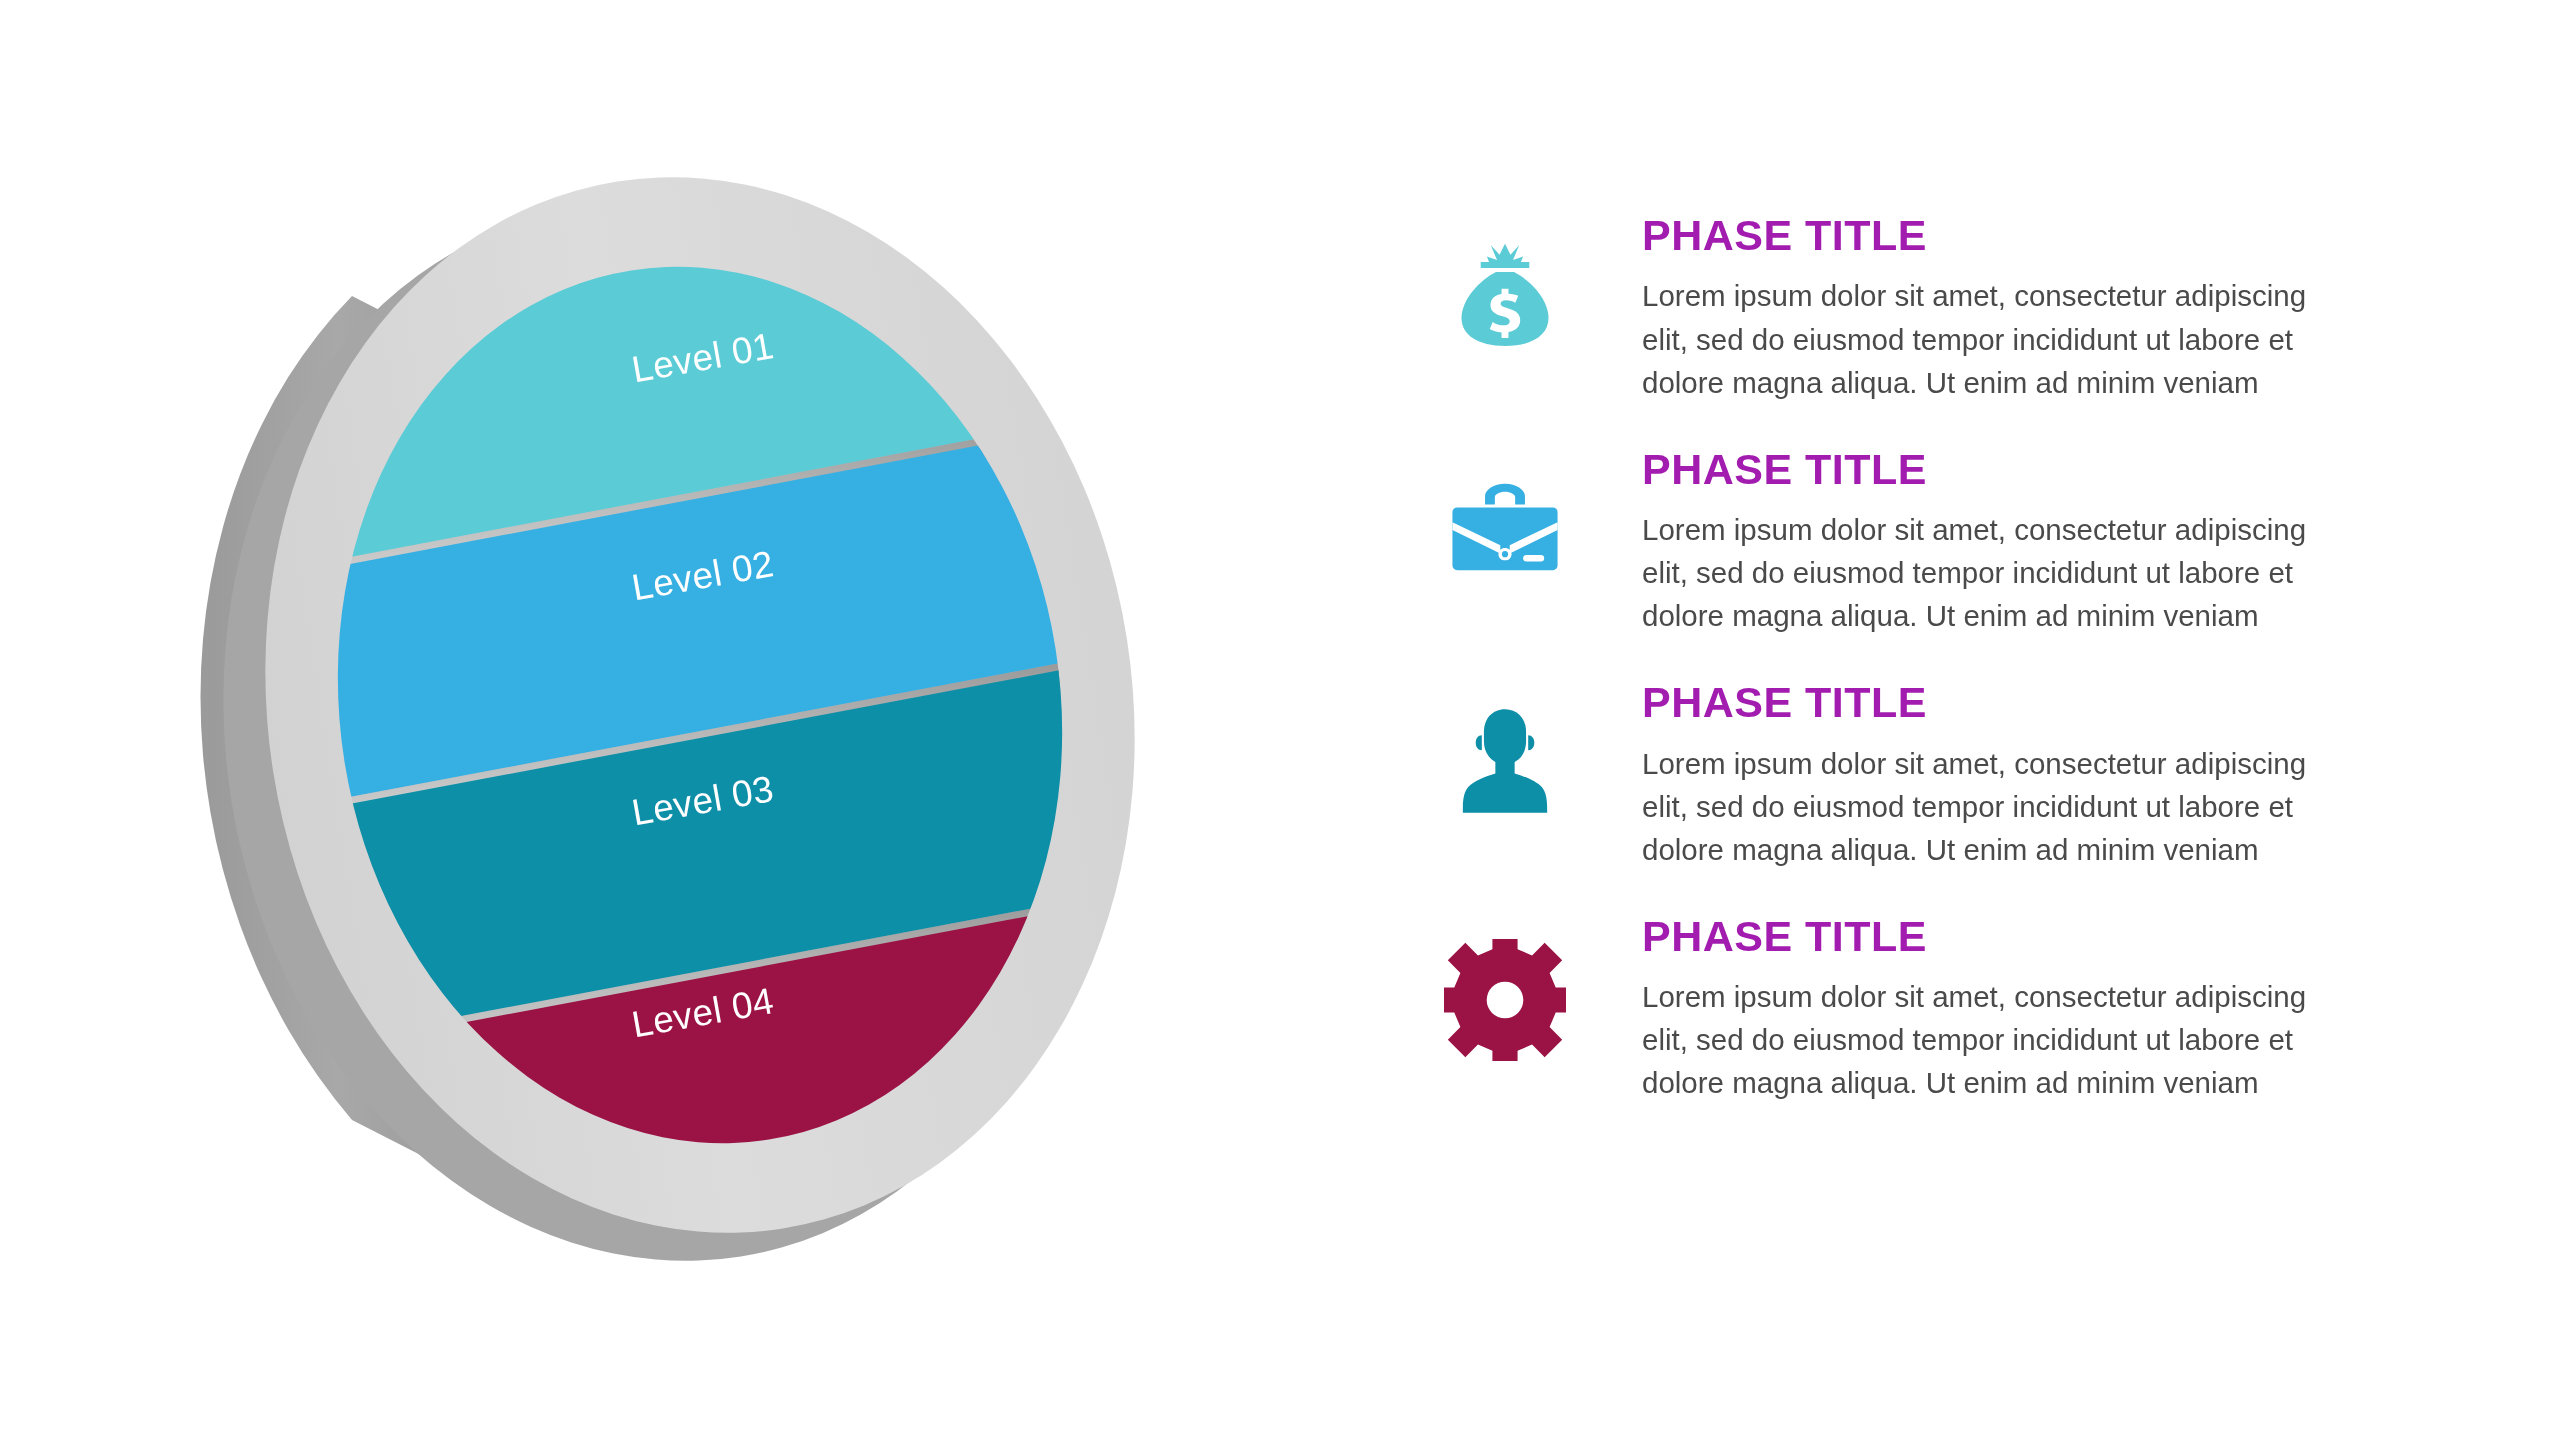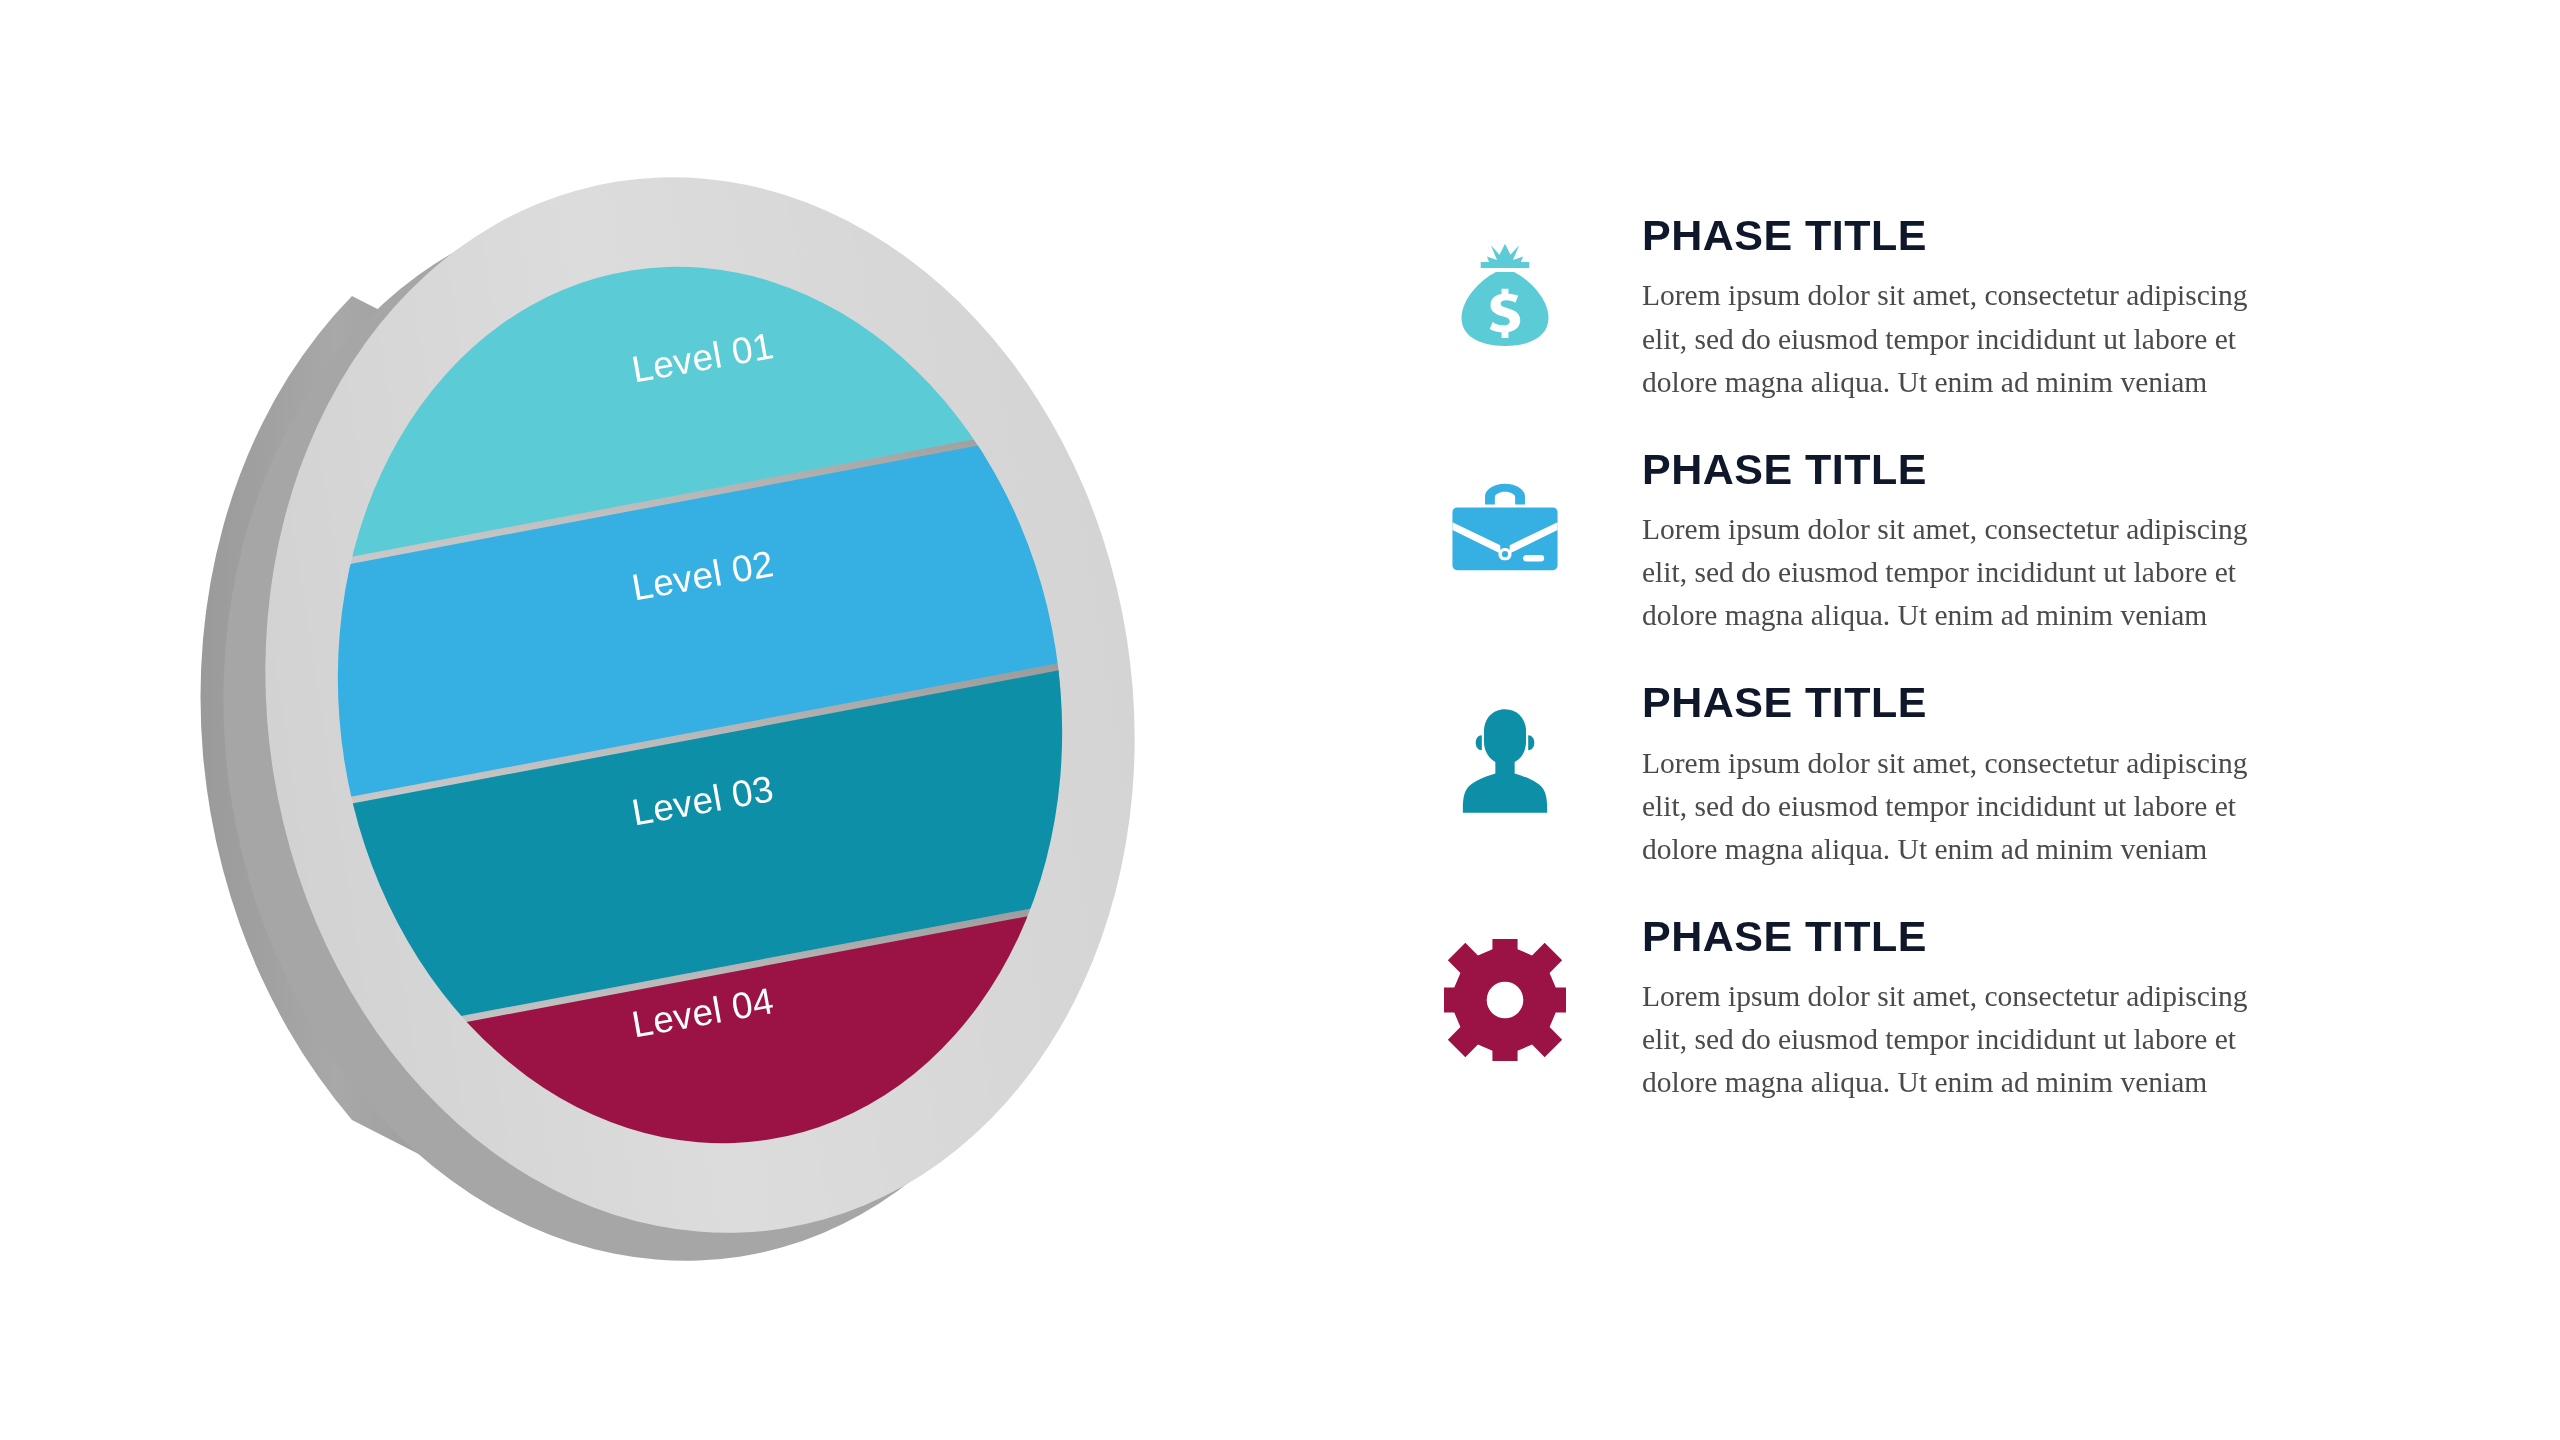--- a/index.html
+++ b/index.html
@@ -65,28 +65,28 @@
     display: block;
   }
   .phase-text-cell {
     flex: 1 1 auto;
     padding-left: 62px;
   }
   .phase-title {
     font-family: "Liberation Sans", sans-serif;
     font-size: 43px;
     font-weight: bold;
-    color: #0f172a;
+    color: #a21caf;
     letter-spacing: 0.5px;
     line-height: 1.08;
     margin: 0 0 16px 0;
     white-space: nowrap;
   }
   .phase-body {
-    font-family: Liberation Serif, serif;
+    font-family: Liberation Sans, sans-serif;
     font-size: 29.5px;
     font-weight: 400;
     color: #4a4a4a;
     line-height: 1.46;
     margin: 0;
     max-width: 770px;
   }
   .phase-body span { display: block; }
 </style>
 </head>

